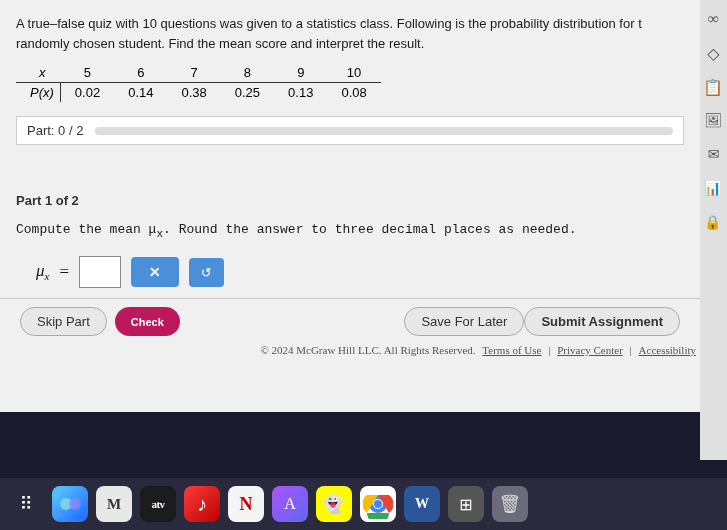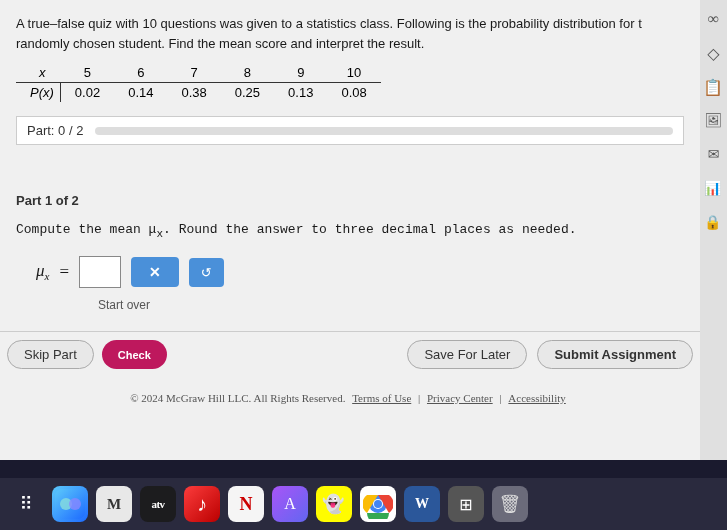--- a/index.html
+++ b/index.html
@@ -8,21 +8,21 @@
       width: 727px;
       height: 530px;
       font-family: 'Times New Roman', Times, serif;
       overflow: hidden;
       position: relative;
     }
 
     .main-content {
       background: #f0f0f0;
       width: 700px;
-      height: 460px;
+      height: 412px;
       position: absolute;
       top: 0;
       left: 0;
       padding: 14px 16px 0 16px;
       overflow: hidden;
     }
 
     .problem-text {
       font-size: 13px;
       color: #1a1a1a;
@@ -160,27 +160,27 @@
     .start-over {
       font-family: Arial, sans-serif;
       font-size: 12px;
       color: #555;
       margin-left: 82px;
       margin-top: 4px;
     }
 
     .bottom-bar {
       position: absolute;
-      bottom: 83px;
+      bottom: 68px;
       left: 0;
       width: 700px;
       display: flex;
       justify-content: space-between;
       align-items: center;
-      padding: 8px 7px;
+      padding: 8px 20px;
       background: #f0f0f0;
       border-top: 1px solid #ccc;
     }
 
     .btn-skip {
       background: #e8e8e8;
       border: 1.5px solid #aaa;
       border-radius: 20px;
       padding: 6px 16px;
       font-size: 13px;
@@ -197,21 +197,21 @@
       font-size: 11px;
       font-family: Arial, sans-serif;
       cursor: pointer;
       color: white;
       font-weight: bold;
     }
 
     .right-actions {
       display: flex;
       align-items: center;
-      gap: 10px;
+      gap: 0;
     }
 
     .btn-save {
       background: #e8e8e8;
       border: 1.5px solid #aaa;
       border-radius: 20px;
       padding: 6px 16px;
       font-size: 13px;
       font-family: Arial, sans-serif;
       cursor: pointer;
@@ -226,21 +226,21 @@
       font-size: 13px;
       font-family: Arial, sans-serif;
       cursor: pointer;
       color: #333;
       font-weight: bold;
     }
 
     .footer-links {
       font-size: 11px;
       color: #555;
-      text-align: center;
+      text-align: right;
       padding: 4px 0;
       background: #f0f0f0;
       width: 700px;
       position: absolute;
       bottom: 52px;
       left: 0;
     }
     .footer-links a {
       color: #555;
       text-decoration: underline;

